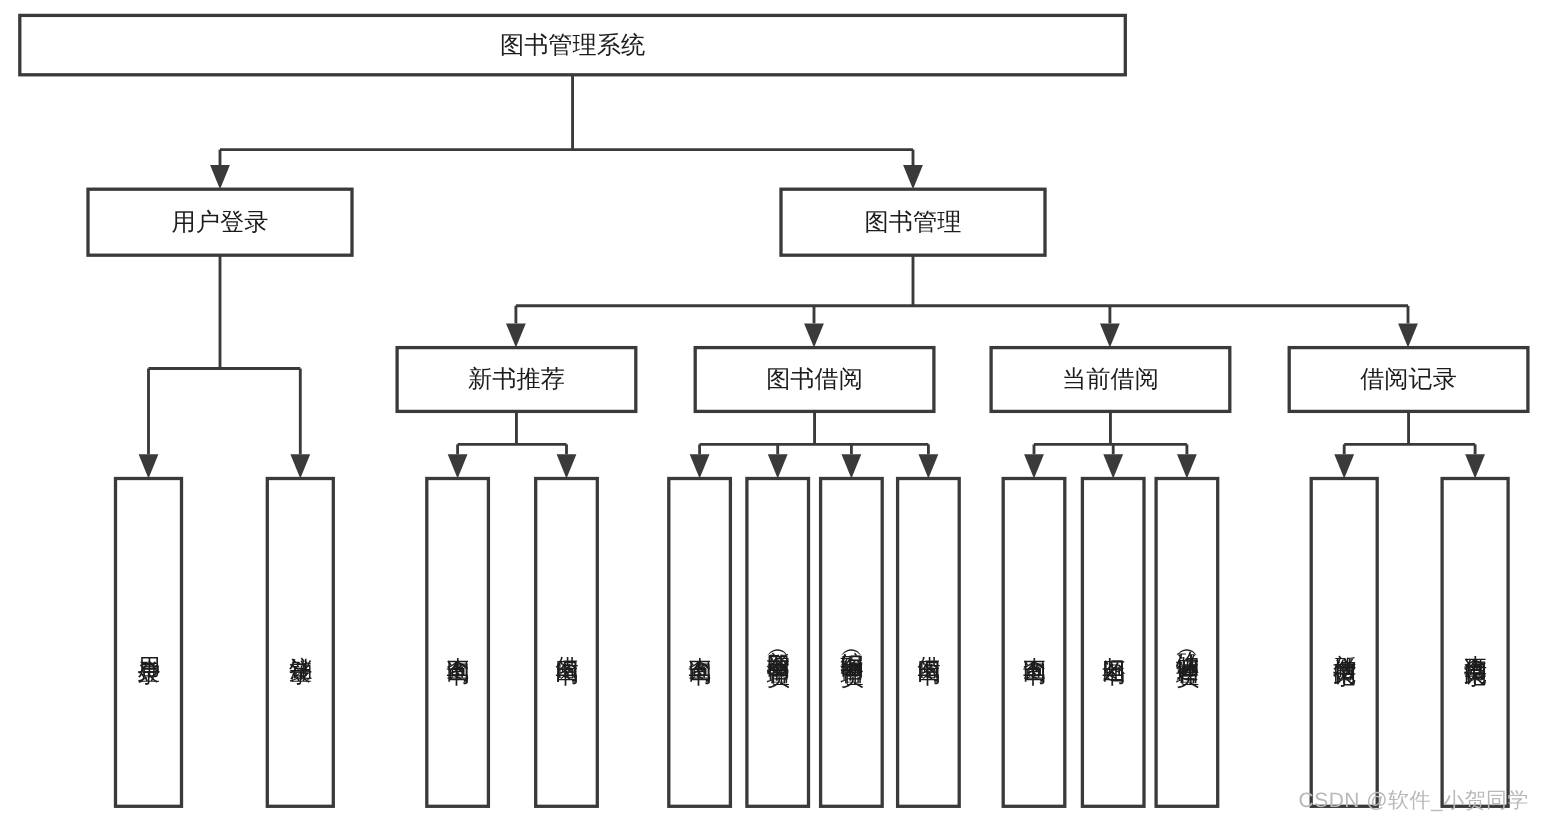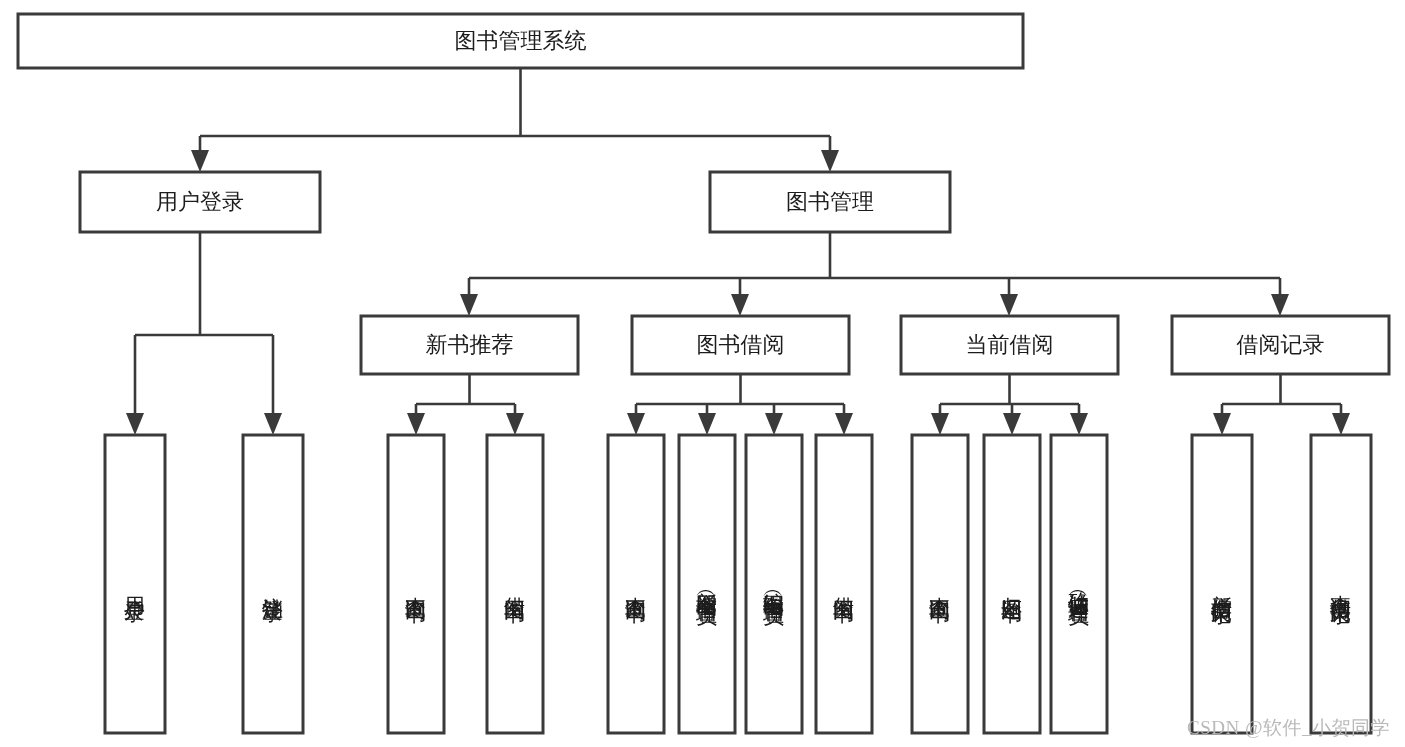--- a/index.html
+++ b/index.html
@@ -62,21 +62,21 @@
     align-items: center;
     justify-content: center;
     text-align: center;
     white-space: nowrap;
     pointer-events: none;
   }
   .watermark {
     position: absolute;
     right: 8px;
     bottom: 6px;
-    font-family: Liberation Serif, serif;
+    font-family: Liberation Sans, sans-serif;
     font-size: 19px;
     color: #b9b9b9;
     letter-spacing: 0.5px;
     white-space: nowrap;
   }
 </style>
 </head>
 <body>
 
 <div id="diagram-root">

